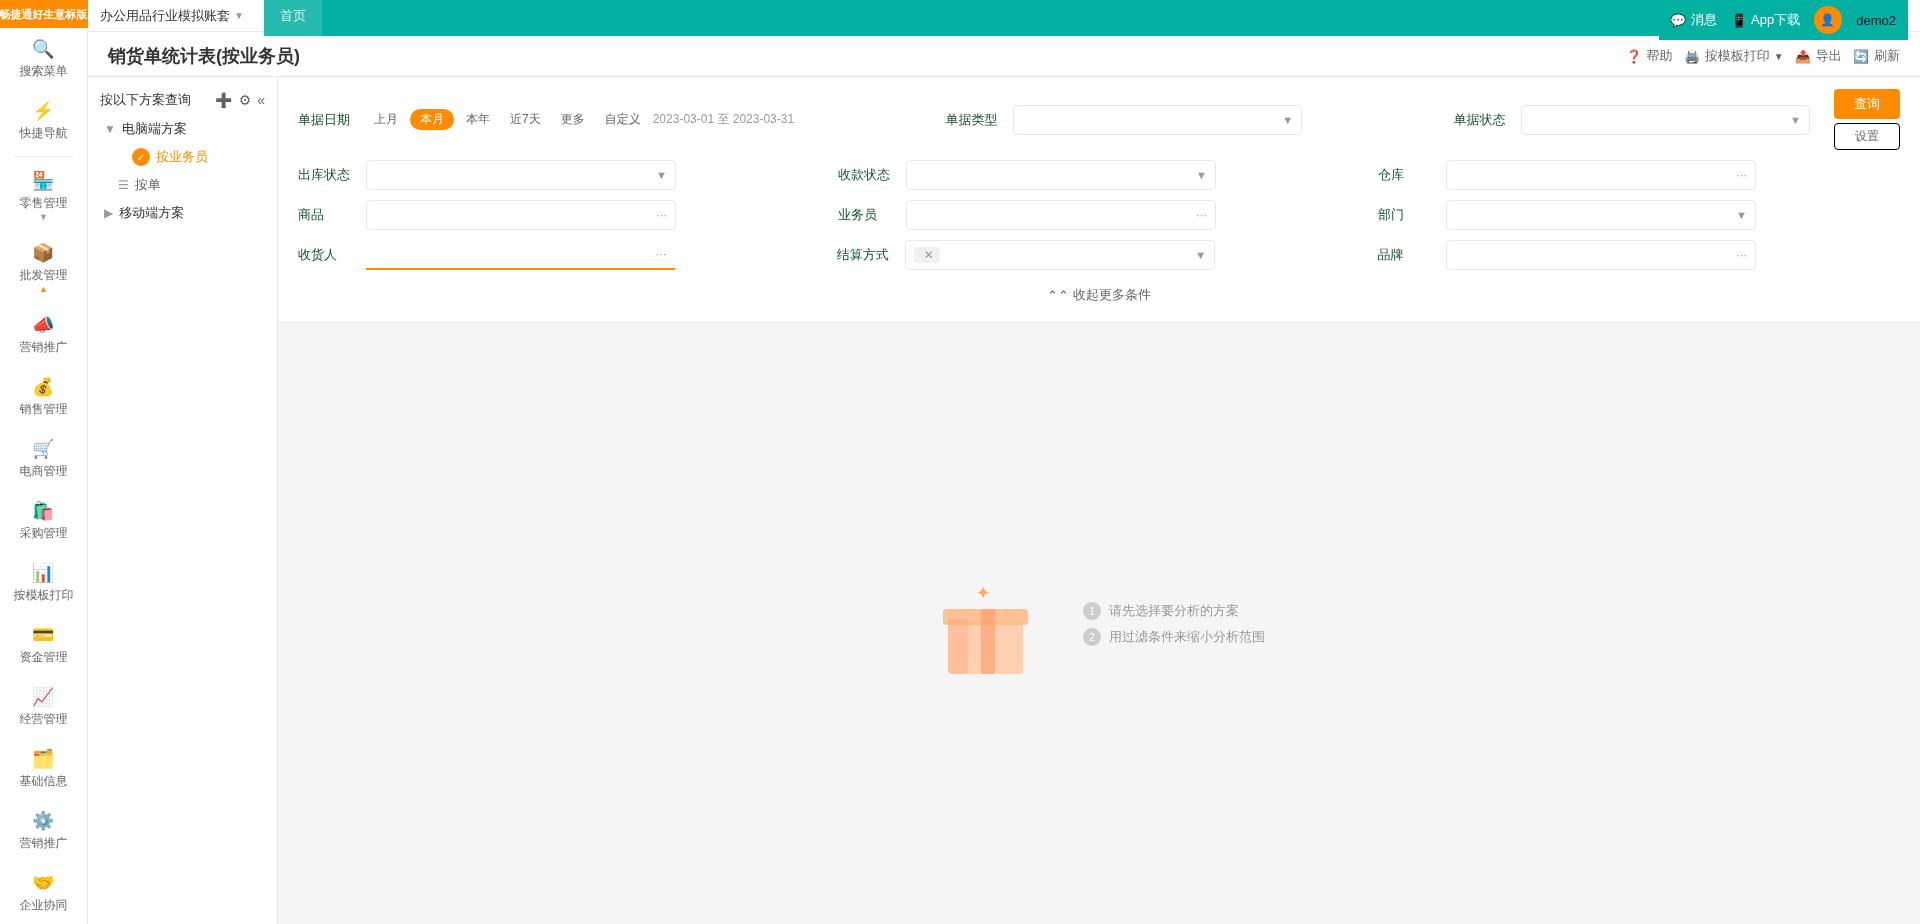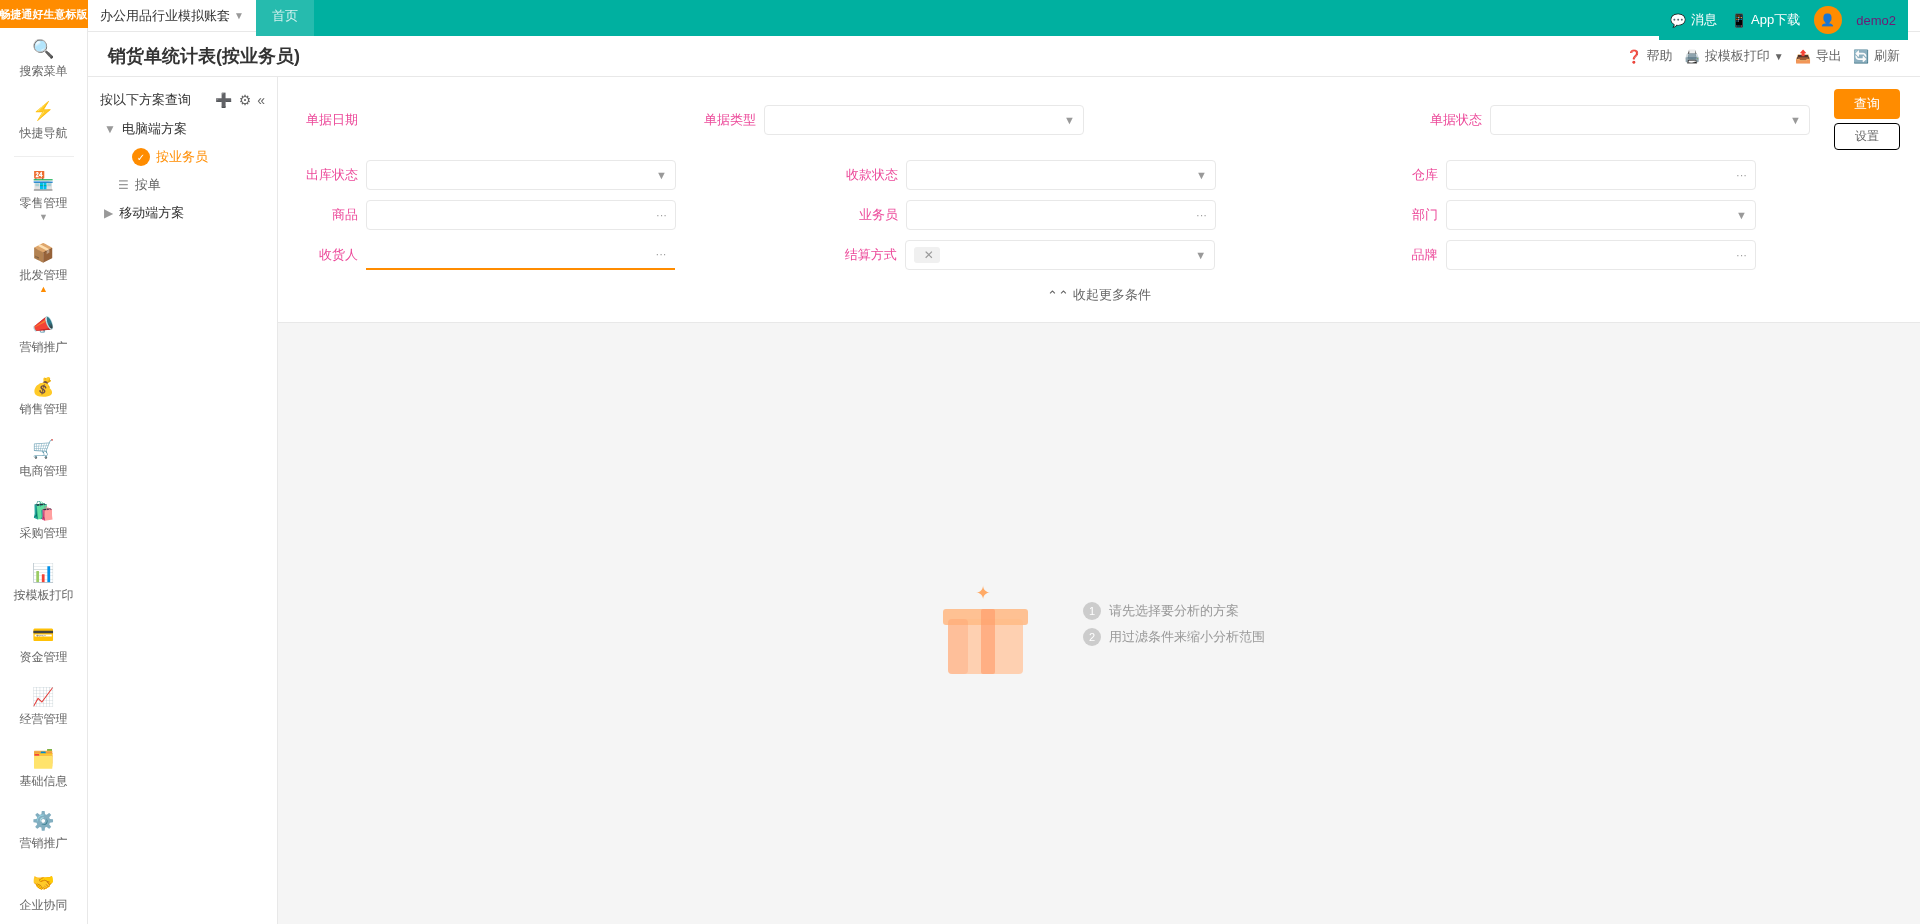--- a/index.html
+++ b/index.html
@@ -10,21 +10,21 @@
     .sidebar-logo { width: 88px; height: 56px; background: #ff8c00; display: flex; align-items: center; justify-content: center; }
     .sidebar-logo-text { color: #fff; font-size: 11px; font-weight: bold; text-align: center; line-height: 1.3; }
     .sidebar-item { width: 88px; padding: 10px 0; display: flex; flex-direction: column; align-items: center; cursor: pointer; color: #666; font-size: 12px; }
     .sidebar-item .icon { font-size: 18px; margin-bottom: 3px; }
     .sidebar-divider { width: 60px; height: 1px; background: #eee; margin: 4px 0; }
 
     
     .main-area { flex: 1; display: flex; flex-direction: column; }
 
     
-    .top-nav { height: 32px; background: #fff; border-bottom: 1px solid #e8e8e8; display: flex; align-items: center; padding: 8px 12px; gap: 4px; position: relative; }
+    .top-nav { height: 32px; background: #fff; border-bottom: 1px solid #e8e8e8; display: flex; align-items: center; padding: 8px 12px; gap: 12px; position: relative; }
     .workspace-selector { font-size: 13px; color: #333; display: flex; align-items: center; gap: 4px; cursor: pointer; }
     .workspace-selector .chevron { color: #999; font-size: 10px; }
     .top-nav-right { display: flex; align-items: center; gap: 16px; margin-left: auto; }
     .nav-action { display: flex; align-items: center; gap: 4px; font-size: 13px; color: #666; cursor: pointer; }
     .nav-avatar { width: 28px; height: 28px; border-radius: 50%; background: #ff8c00; display: flex; align-items: center; justify-content: center; color: #fff; font-size: 12px; overflow: hidden; }
     .nav-username { font-size: 13px; color: #333; cursor: pointer; }
 
     
     .page-container { flex: 1; display: flex; flex-direction: column; background: #f5f5f5; overflow: hidden; }
 
@@ -50,21 +50,21 @@
     .tree-child-item { padding: 5px 12px 5px 44px; display: flex; align-items: center; gap: 6px; cursor: pointer; font-size: 13px; }
     .tree-child-item.active { color: #ff8c00; }
     .orange-dot { width: 18px; height: 18px; border-radius: 50%; background: #ff8c00; display: flex; align-items: center; justify-content: center; color: #fff; font-size: 10px; }
 
     
     .right-panel { flex: 1; display: flex; flex-direction: column; overflow: hidden; }
 
     
     .filter-area { background: #fff; padding: 12px 20px; border-bottom: 1px solid #e8e8e8; }
     .filter-row { display: flex; align-items: center; gap: 8px; margin-bottom: 10px; }
-    .filter-label { font-size: 13px; color: #ec4899; white-space: nowrap; min-width: 60px; text-align: right; }
+    .filter-label { font-size: 13px; color: #14532d; white-space: nowrap; min-width: 60px; text-align: left; }
     .filter-date-group { display: flex; align-items: center; gap: 4px; flex: 0 0 auto; }
     .date-btn { padding: 2px 8px; font-size: 12px; color: #666; cursor: pointer; border-radius: 3px; }
     .date-btn.active { background: #ff8c00; color: #fff; border-radius: 12px; padding: 2px 10px; }
     .date-range { font-size: 12px; color: #999; }
     .filter-field { flex: 1; display: flex; align-items: center; border: 1px solid #e8e8e8; border-radius: 4px; height: 30px; padding: 0 8px; background: #fff; min-width: 200px; position: relative; }
     .filter-field .dropdown-icon { color: #999; font-size: 11px; margin-left: auto; }
     .filter-field .more-icon { color: #999; font-size: 11px; margin-left: auto; }
     .filter-field-value { font-size: 12px; color: #999; flex: 1; }
     .filter-field-tag { display: flex; align-items: center; gap: 4px; background: #f0f0f0; border-radius: 3px; padding: 1px 6px; font-size: 12px; }
     .filter-field-tag .remove { cursor: pointer; color: #999; }
@@ -182,21 +182,21 @@
         <span>💬</span>
         <span style="color:#fff;">消息</span>
       </div>
       <div class="nav-action">
         <span>📱</span>
         <span style="color:#fff;">App下载</span>
       </div>
       <div class="nav-avatar">
         <span>👤</span>
       </div>
-      <div class="nav-username" style="color:#701a75;">demo2</div>
+      <div class="nav-username" style="color:#0f172a;">demo2</div>
     </div>
   </div>
 
   <div class="page-container">
 
     <div class="page-header">
       <div class="page-title">销货单统计表(按业务员)</div>
       <div class="page-actions">
         <div class="page-action-btn">
           <span>❓</span>
@@ -248,20 +248,29 @@
           <span class="tree-item-label">移动端方案</span>
         </div>
       </div>
 
       <div class="right-panel">
 
         <div class="filter-area">
 
           <div class="filter-row">
             <span class="filter-label">单据日期</span>
+            <div class="filter-date-group">
+              <span class="date-btn">上月</span>
+              <span class="date-btn active">本月</span>
+              <span class="date-btn">本年</span>
+              <span class="date-btn">近7天</span>
+              <span class="date-btn">更多</span>
+              <span class="date-btn">自定义</span>
+              <span class="date-range">2023-03-01 至 2023-03-31</span>
+            </div>
             <div style="flex:1"></div>
             <span class="filter-label">单据类型</span>
             <div class="filter-field" style="flex:2;max-width:320px;">
               <span class="filter-field-value"></span>
               <span class="dropdown-icon">▼</span>
             </div>
             <div style="flex:1"></div>
             <span class="filter-label">单据状态</span>
             <div class="filter-field" style="flex:2;max-width:320px;">
               <span class="filter-field-value"></span>

